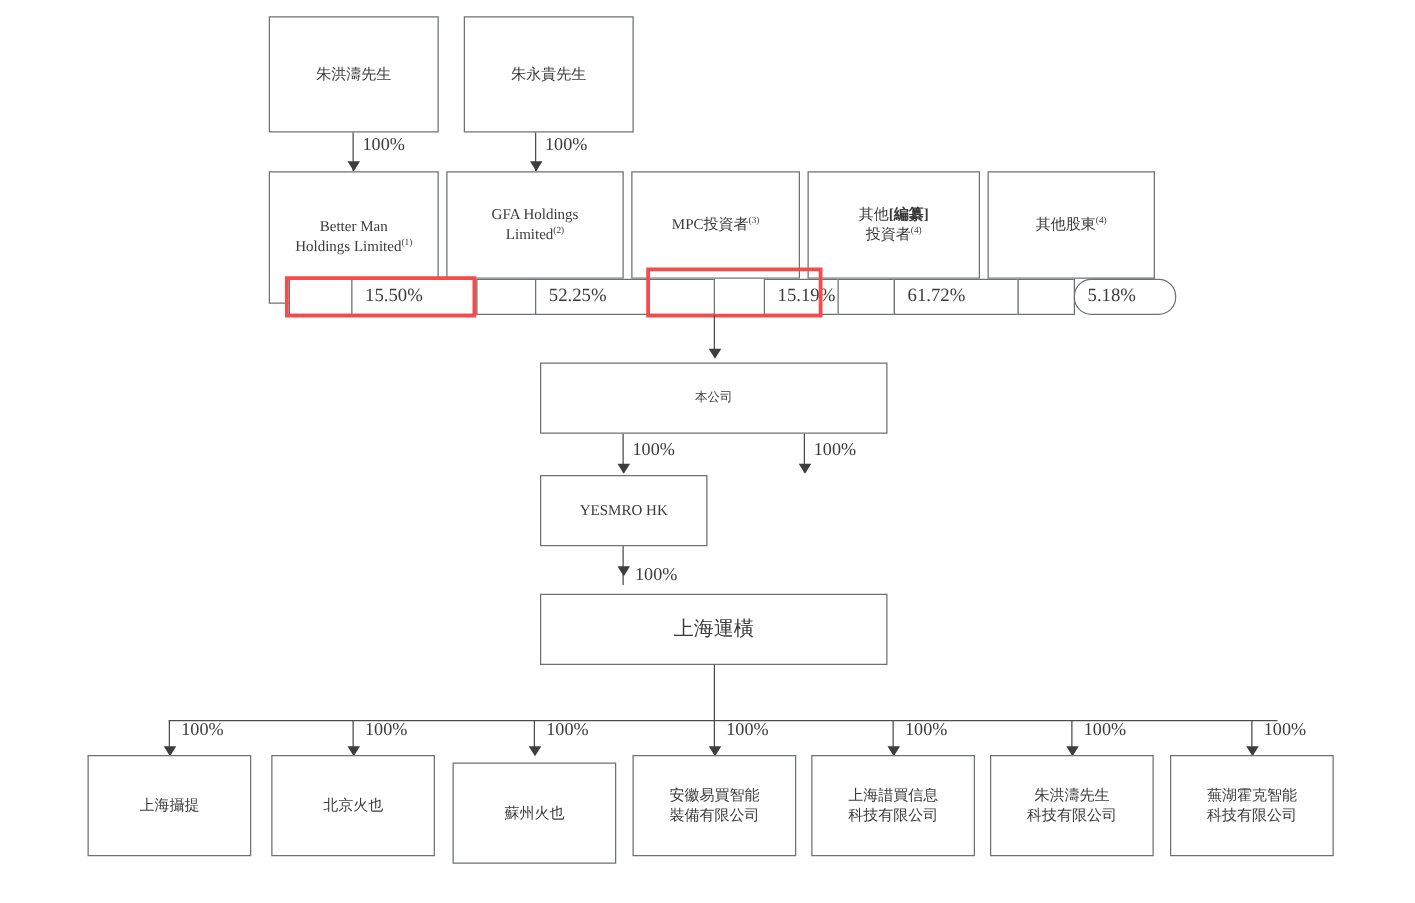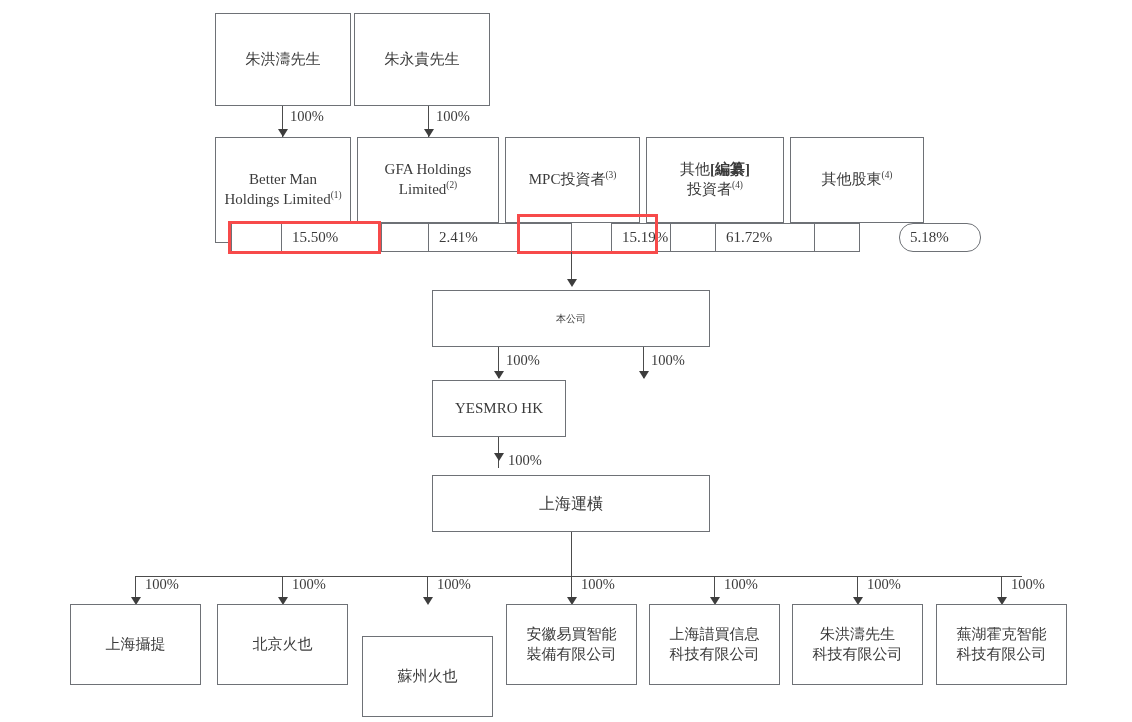--- a/index.html
+++ b/index.html
@@ -22,21 +22,21 @@
     position: absolute;
     border: 1.3px solid #6e7176;
     background: #ffffff;
     box-sizing: border-box;
     display: flex;
     align-items: center;
     justify-content: center;
     text-align: center;
     line-height: 1.32;
     color: #3b3b3b;
-    font-size: 15px;
+    font-size: 12px;
     padding: 2px 4px;
   }
   .node .lbl { display: block; width: 100%; }
   .node sup {
     font-size: 0.62em;
     vertical-align: super;
     line-height: 0;
   }
   .node .bk { font-weight: bold; }
 
@@ -86,21 +86,21 @@
   }
 </style>
 </head>
 <body>
 
 <div id="chart-root">
 
   <div class="node" style="left:215px; top:13px; width:136px; height:93px;">
     <span class="lbl">朱洪濤先生</span>
   </div>
-  <div class="node" style="left:354px; top:13px; width:136px; height:93px;">
+  <div class="node" style="left:371px; top:13px; width:136px; height:93px;">
     <span class="lbl">朱永貴先生</span>
   </div>
 
   <div class="vline" style="left:282px; top:106px; height:31px;"></div>
   <div class="arrow" style="left:278px; top:129px;"></div>
   <div class="pct" style="left:290px; top:108px;">100%</div>
 
   <div class="vline" style="left:428px; top:106px; height:31px;"></div>
   <div class="arrow" style="left:424px; top:129px;"></div>
   <div class="pct" style="left:436px; top:108px;">100%</div>
@@ -135,30 +135,30 @@
   <div class="node" style="left:790px; top:137px; width:134px; height:86px;">
     <span class="lbl">
       <span>其他股東</span><sup>(4)</sup>
     </span>
   </div>
 
   <div class="cell blank" style="left:231px; top:223px; width:51px; height:29px;"></div>
   <div class="cell" style="left:281px; top:223px; width:101px; height:29px;">15.50%</div>
 
   <div class="cell blank" style="left:381px; top:223px; width:48px; height:29px;"></div>
-  <div class="cell" style="left:428px; top:223px; width:92px; height:29px;">2.41%</div>
+  <div class="cell" style="left:428px; top:223px; width:92px; height:29px;">52.25%</div>
 
   <div class="cell blank" style="left:519px; top:223px; width:53px; height:29px;"></div>
   <div class="cell" style="left:571px; top:223px; width:100px; height:29px;margin-left:40px;">15.19%</div>
 
   <div class="cell blank" style="left:670px; top:223px; width:46px; height:29px;"></div>
   <div class="cell" style="left:715px; top:223px; width:100px; height:29px;">61.72%</div>
 
   <div class="cell blank" style="left:814px; top:223px; width:46px; height:29px;"></div>
-  <div class="cell" style="left:899px; top:223px; width:82px; height:29px;border-radius:14px;">5.18%</div>
+  <div class="cell" style="left:859px; top:223px; width:82px; height:29px;border-radius:14px;">5.18%</div>
 
   <div class="hl-box" style="left:228px; top:221px; width:153px; height:33px;"></div>
   <div class="hl-box" style="left:517px; top:214px; width:141px; height:40px;"></div>
 
   <div class="vline" style="left:571px; top:252px; height:33px;"></div>
   <div class="arrow" style="left:567px; top:279px;"></div>
 
   <div class="node" style="left:432px; top:290px; width:278px; height:57px; font-size:10px;">
     <span class="lbl">本公司</span>
   </div>
@@ -216,21 +216,21 @@
   <div class="pct" style="left:1011px; top:576px;">100%</div>
 
   <div class="node" style="left:70px; top:604px; width:131px; height:81px;">
     <span class="lbl">上海攝提</span>
   </div>
 
   <div class="node" style="left:217px; top:604px; width:131px; height:81px;">
     <span class="lbl">北京火也</span>
   </div>
 
-  <div class="node" style="left:362px; top:636px; width:131px; height:81px;">
+  <div class="node" style="left:362px; top:610px; width:131px; height:81px;">
     <span class="lbl">蘇州火也</span>
   </div>
 
   <div class="node" style="left:506px; top:604px; width:131px; height:81px;">
     <span class="lbl">
       <span>安徽易買智能</span><br>
       <span>裝備有限公司</span>
     </span>
   </div>
 

